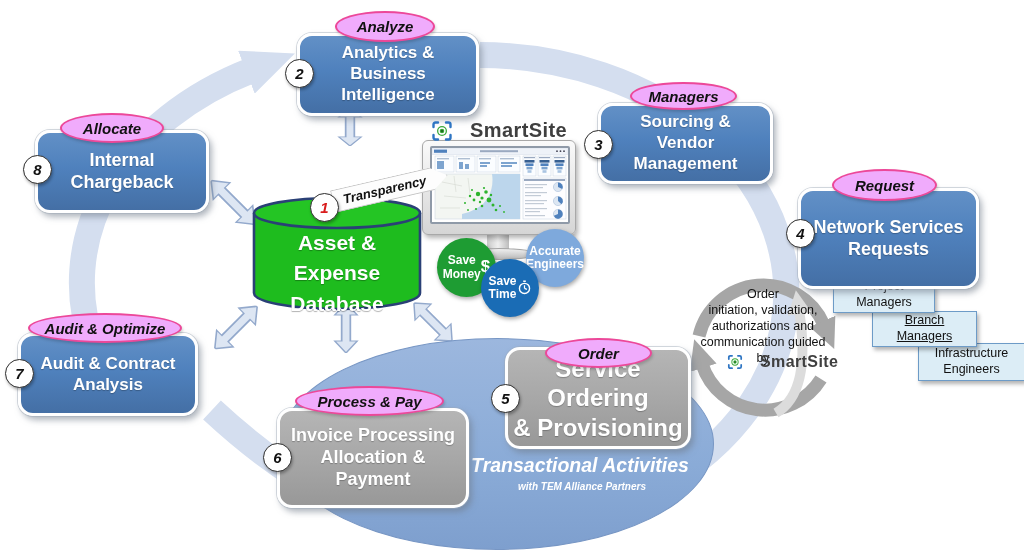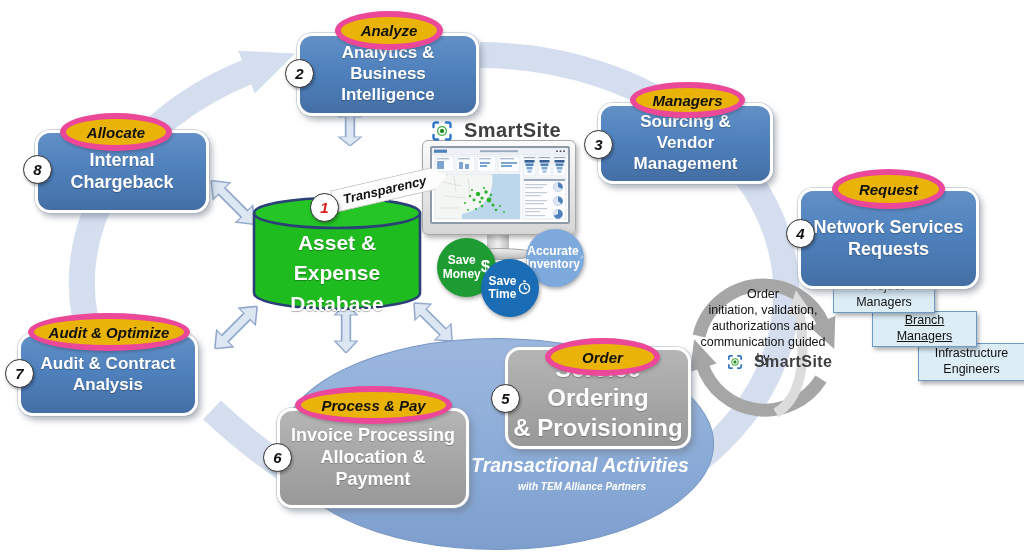--- a/index.html
+++ b/index.html
@@ -9,21 +9,21 @@
   .pre{white-space:pre-line;}
   
   .pbox{position:absolute;border:3px solid #fff;border-radius:15px;
         box-shadow:0 0 0 1px rgba(160,170,185,.45),3px 4px 6px rgba(110,120,135,.55);
         display:flex;align-items:center;justify-content:center;text-align:center;
         color:#fff;font-weight:bold;font-size:17px;line-height:1.22;z-index:30;
         text-shadow:0 1px 1px rgba(0,0,0,.25);}
   .pbox.blue{background:linear-gradient(180deg,#6290c6 0%,#4f81bd 45%,#446fa5 100%);}
   .pbox.gray{background:linear-gradient(180deg,#b5b5b5 0%,#a6a6a6 55%,#989898 100%);}
   
-  .tab{position:absolute;background:#eab308;border:6px solid #ec4899;border-radius:50%;
+  .tab{position:absolute;background:#f0abfc;border:2px solid #ec4899;border-radius:50%;
        display:flex;align-items:center;justify-content:center;font-style:italic;font-weight:bold;
        font-size:15px;color:#111;z-index:35;box-shadow:1px 2px 3px rgba(0,0,0,.18);}
   
   .badge{position:absolute;width:27px;height:27px;border-radius:50%;background:#fff;
          border:1.6px solid #2d2d2d;display:flex;align-items:center;justify-content:center;
          font-style:italic;font-weight:bold;font-size:15px;color:#111;z-index:40;
          box-shadow:1px 2px 3px rgba(0,0,0,.3);}
   .badge.red{color:#d91c1c;}
   
   .reqbox{position:absolute;background:#dcedf6;border:1px solid #6d9bc7;color:#111;
@@ -37,21 +37,21 @@
   .cyl-label{position:absolute;left:252px;top:228px;width:170px;color:#fff;font-weight:bold;
              font-size:21px;line-height:1.45;text-align:center;z-index:27;
              text-shadow:0 1px 1px rgba(0,0,0,.3);}
   
   .banner{position:absolute;left:331px;top:177px;width:118px;height:23px;background:#fdfdfd;
           border:1px solid #c4c4c4;box-shadow:1px 2px 3px rgba(0,0,0,.3);
           transform:rotate(-13deg);z-index:26;display:flex;align-items:center;
           clip-path:polygon(0 0,86% 0,100% 50%,86% 100%,0 100%);
           font-style:italic;font-weight:bold;font-size:13px;color:#111;padding-left:10px;box-sizing:border-box;}
   
-  .brand{position:absolute;display:flex;align-items:center;gap:11px;z-index:32;}
+  .brand{position:absolute;display:flex;align-items:center;gap:17px;z-index:32;}
   .brand .txt{font-weight:bold;color:#3f3f3f;letter-spacing:.4px;}
   
   .monitor{position:absolute;left:422px;top:140px;width:152px;height:93px;border-radius:6px;
            background:linear-gradient(180deg,#fafafa,#d5d5d5);border:1px solid #a8a8a8;
            box-shadow:2px 3px 5px rgba(0,0,0,.3);z-index:22;}
   .screen{position:absolute;left:7px;top:5px;width:136px;height:74px;background:#fff;
           border:2px solid #8f9aa8;border-radius:2px;overflow:hidden;}
   .neck{position:absolute;left:487px;top:233px;width:22px;height:17px;
         background:linear-gradient(90deg,#c9c9c9,#efefef,#bdbdbd);z-index:21;}
   .mbase{position:absolute;left:461px;top:248px;width:74px;height:10px;border-radius:50%;
@@ -259,21 +259,21 @@
   <div class="banner">Transparency</div>
   <div class="badge red" style="left:310px;top:193px;">1</div>
 
   <div class="bcircle" style="left:437px;top:238px;width:59px;height:59px;background:#1e9c33;">
     <span class="pre">Save
 Money</span>
     <span style="font-size:17px;margin-top:-1px;">$</span>
   </div>
   <div class="bcircle" style="left:526px;top:229px;width:58px;height:58px;background:#7ea9dc;">
     <span class="pre">Accurate
-Inventory</span>
+Engineers</span>
     <svg width="15" height="15" viewBox="0 0 16 16" style="margin-top:-2px;">
       <circle cx="9" cy="6" r="4.2" fill="none" stroke="#fff" stroke-width="1.6"></circle>
       <line x1="6" y1="9.5" x2="2.5" y2="13.5" stroke="#fff" stroke-width="1.8" stroke-linecap="round"></line>
     </svg>
   </div>
   <div class="bcircle" style="left:481px;top:259px;width:58px;height:58px;background:#1a6cb5;">
     <span class="pre">Save
 Time</span>
     <svg width="15" height="15" viewBox="0 0 16 16" style="margin-top:-2px;">
       <rect x="6.6" y="0.5" width="2.8" height="1.6" fill="#fff"></rect>

